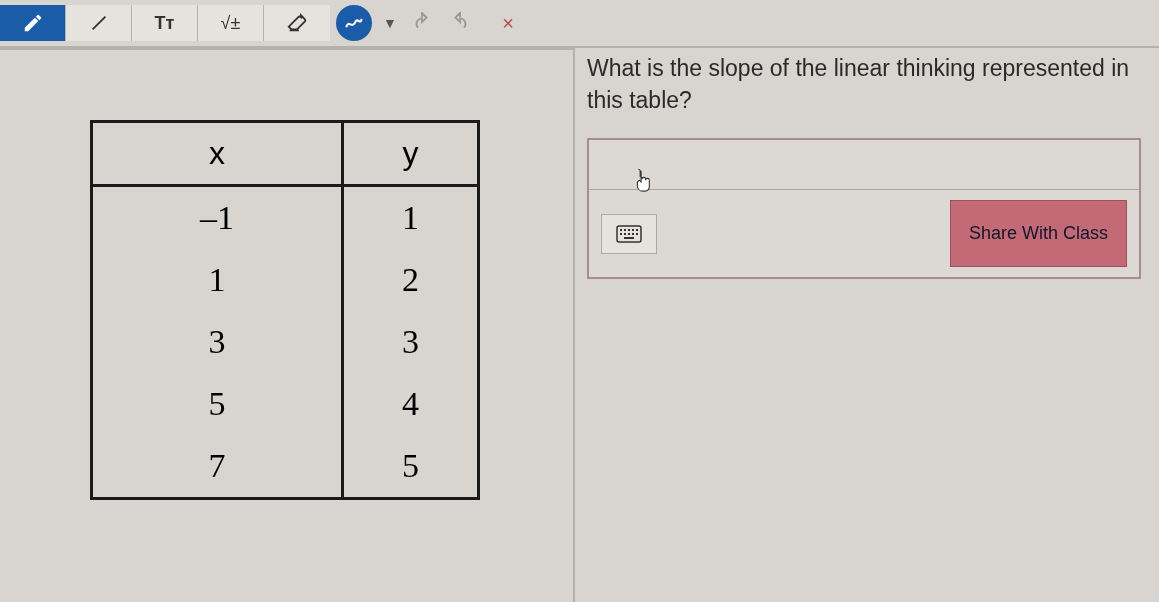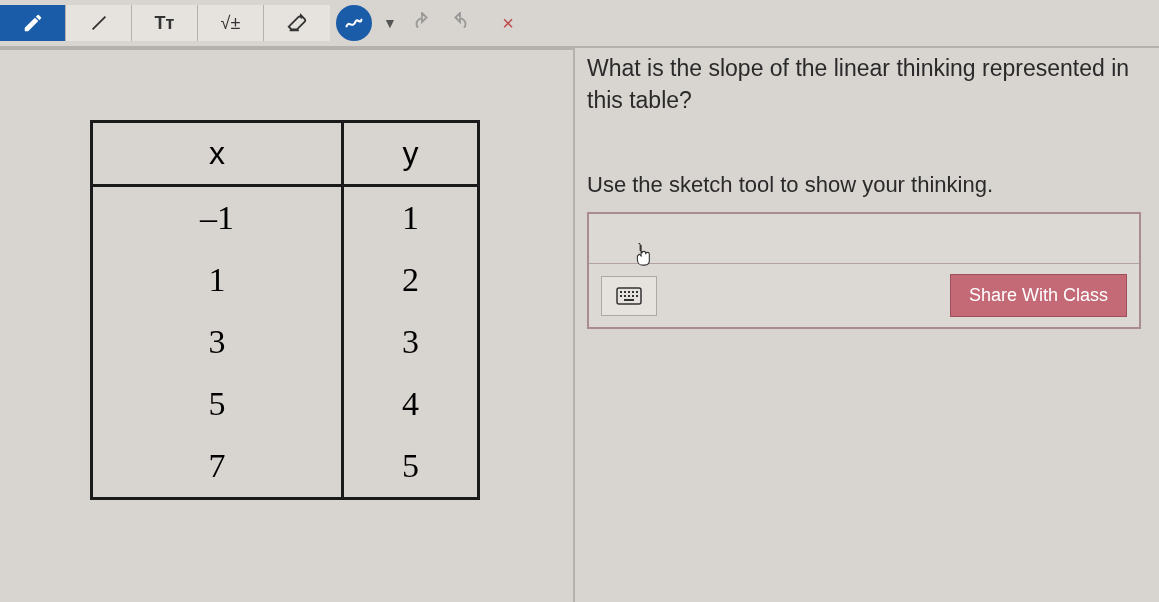--- a/index.html
+++ b/index.html
@@ -164,23 +164,23 @@
       border: 1px solid #aaa;
       background: #e6e2de;
       display: flex;
       align-items: center;
       justify-content: center;
       cursor: pointer;
       font-size: 18px;
     }
     .share-btn {
       background: #c46a76;
-      color: #ffffff;
+      color: #0f172a;
       border: 1px solid #9e4f5b;
-      padding: 10px 18px;
+      padding: 22px 18px;
       font-size: 18px;
       cursor: pointer;
     }
     .toolbar-spacer-right {
       flex: 1;
     }
   </style>
 </head>
 <body>
 
@@ -251,21 +251,20 @@
         <td>7</td>
         <td>5</td>
       </tr>
     </tbody>
       </table>
   </div>
 
   <div class="right-panel">
     <div class="question-wrap">
       <p class="question" style="margin-top:6px;">What is the slope of the linear thinking represented in this table?</p>
-      <p class="instruction">Use the sketch tool to show your thinking.</p>
       <div class="answer-box">
         <div class="answer-input">
           <span class="cursor-icon">
             <svg width="22" height="26" viewBox="0 0 24 28">
                 <path d="M9 2v12l-2-2-2 2v4c0 3 2 6 6 6h2c3 0 5-2 5-5v-7c0-1-1-2-2-2s-2 1-2 2v-1c0-1-1-2-2-2s-2 1-2 2v-1c0-1-1-2-2-2V2c0-1-1-2-2-2" fill="#fff" stroke="#333" stroke-width="1.2" transform="translate(2,0)"></path>
               </svg>
           </span>
         </div>
         <div class="answer-actions">
           <div class="keyboard-btn">

